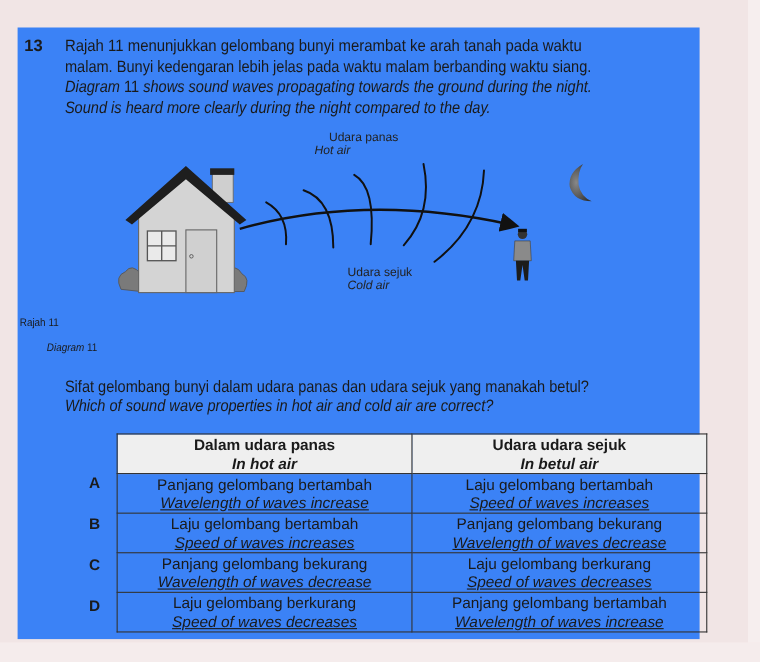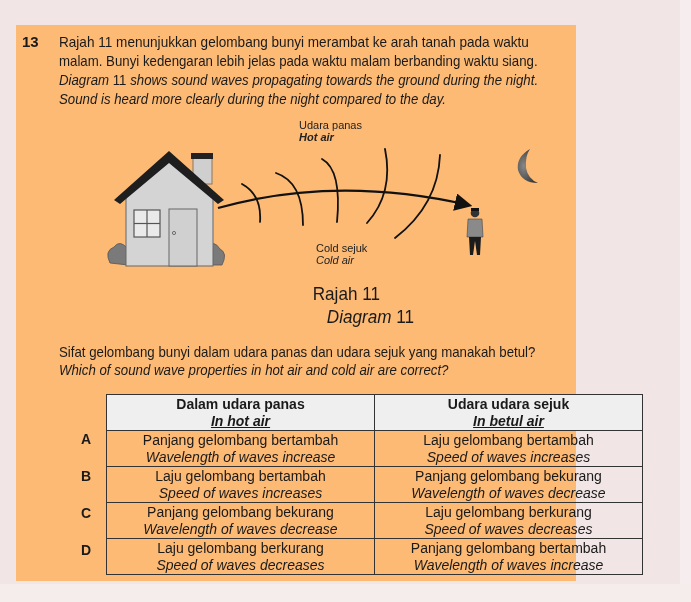--- a/index.html
+++ b/index.html
@@ -11,48 +11,48 @@
   }
   .right-strip {
     position: absolute; left: 680px; top: 0; width: 11px; height: 602px;
     background: #f6eeee;
   }
   .bottom-strip {
     position: absolute; left: 0; top: 584px; width: 691px; height: 18px;
     background: #f5ecec;
   }
   .paper {
-    position: absolute; left: 16px; top: 25px; width: 560px; height: 556px;
-    background: #fdba74;
+    position: absolute; left: 16px; top: 25px; width: 620px; height: 556px;
+    background: #3b82f6;
   }
   .qnum {
     position: absolute; left: 6px; top: 8px; font-weight: bold; font-size: 15px;
   }
   .line {
     position: absolute; left: 43px; font-size: 15px; white-space: nowrap;
     transform-origin: left top; line-height: 18px;
   }
   .it { font-style: italic; }
   .diagram-svg { position: absolute; left: 0; top: 0; }
   .lbl { position: absolute; font-size: 11px; line-height: 12px; white-space: nowrap; color:#222; }
   .caption {
-    position: absolute; left: 0; width: 660px; text-align: center; font-size: 19px;
+    position: absolute; left: 0; width: 660px; font-size: 10px;
     line-height: 18px;
   }
   table.opts {
     position: absolute; left: 90px; top: 369px; width: 537px;
     border-collapse: collapse; font-size: 14px;
   }
   table.opts td, table.opts th {
     border: 1.3px solid #333; padding: 0; text-align: center; line-height: 17px;
     height: 35px;
   }
   table.opts th { background: #efefef; font-weight: bold; }
-  table.opts th .en { font-style: italic; text-decoration: underline; }
-  table.opts td .en { font-style: italic; }
+  table.opts th .en { font-style: italic; }
+  table.opts td .en { font-style: italic; text-decoration: underline; }
   .letter {
     position: absolute; left: 60px; font-weight: bold; font-size: 14px; width: 20px;
     text-align: center;
   }
 </style>
 </head>
 <body>
 
 <div class="right-strip"></div>
 <div class="bottom-strip"></div>
@@ -114,22 +114,22 @@
       <circle cx="459" cy="188" r="4.3" fill="#333"></circle>
       <rect x="455" y="183" width="8" height="3" fill="#111"></rect>
       <path d="M452,194 L466,194 L467,212 L451,212 Z" fill="#8a8a8a" stroke="#444" stroke-width="0.6"></path>
       <path d="M453,212 L465,212 L464,230 L461,230 L459,216 L457,230 L454,230 Z" fill="#1c1c1c"></path>
     </g>
 
     <path d="M514,124 Q500,132 502,145 Q506,158 522,158 Q512,154 510,143 Q509,131 514,124 Z" fill="url(#moonGrad)"></path>
   </svg>
 
   <div class="lbl" style="left:283px; top:94px;">Udara panas</div>
-  <div class="lbl it" style="left:283px; top:106px;font-weight:bold;">Hot air</div>
-  <div class="lbl" style="left:300px; top:217px;">Cold sejuk</div>
+  <div class="lbl it" style="left:270px; top:106px;">Hot air</div>
+  <div class="lbl" style="left:300px; top:217px;">Udara sejuk</div>
   <div class="lbl it" style="left:300px; top:229px;">Cold air</div>
 
   <div class="caption" style="top:260px;">
     <span style="display:inline-block; transform:scaleX(0.9);">Rajah 11</span>
   </div>
   <div class="caption" style="top:283px;margin-left:24px;">
     <span style="display:inline-block; transform:scaleX(0.9);"><span class="it">Diagram</span><span> 11</span></span>
   </div>
 
   <div class="line" style="top:318px; transform:scaleX(0.883);">Sifat gelombang bunyi dalam udara panas dan udara sejuk yang manakah betul?</div>

